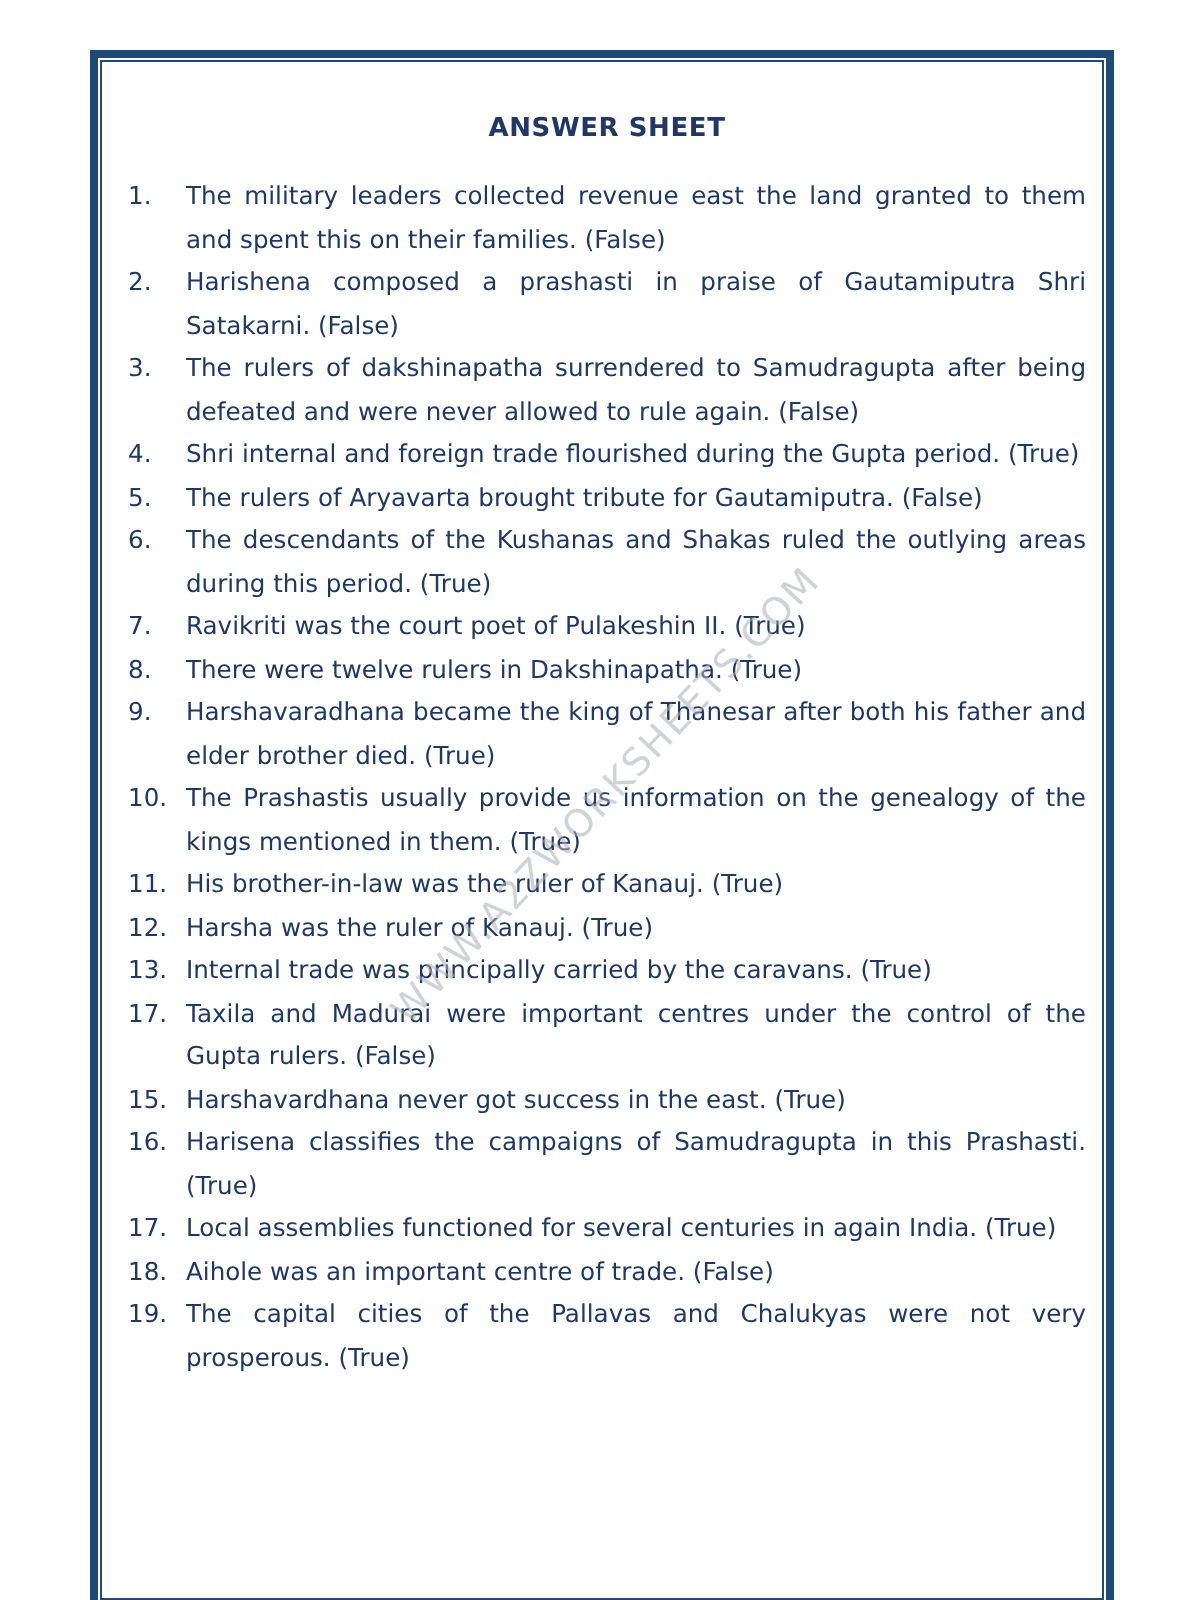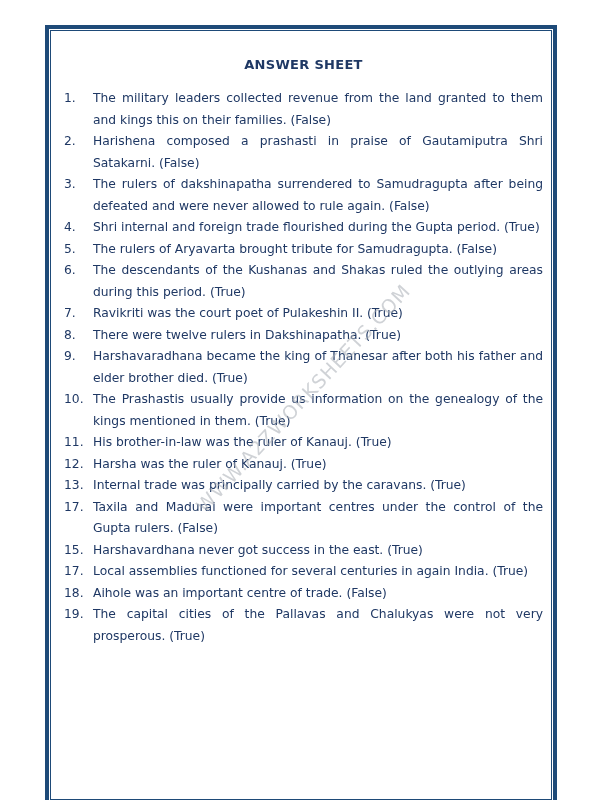--- a/index.html
+++ b/index.html
@@ -80,37 +80,37 @@
 <body>
 
 <div class="page">
   <div class="frame" style="border-color: rgb(30, 74, 120);">
     <div class="frame-inner" style="border-color: rgb(30, 74, 120);">
       <div class="content">
         <div class="title" style="color: rgb(31, 56, 100);">ANSWER SHEET</div>
         <div class="list" id="answer-list" style="color: rgb(31, 56, 100);">
             <div class="row">
               <div class="num">1.</div>
-              <div class="text">The military leaders collected revenue from the land granted to them and kings this on their families. (False)</div>
+              <div class="text">The military leaders collected revenue east the land granted to them and spent this on their families. (False)</div>
             </div>
             <div class="row">
               <div class="num">2.</div>
               <div class="text">Harishena composed a prashasti in praise of Gautamiputra Shri Satakarni. (False)</div>
             </div>
             <div class="row">
               <div class="num">3.</div>
               <div class="text">The rulers of dakshinapatha surrendered to Samudragupta after being defeated and were never allowed to rule again. (False)</div>
             </div>
             <div class="row">
               <div class="num">4.</div>
               <div class="text">Shri internal and foreign trade flourished during the Gupta period. (True)</div>
             </div>
             <div class="row">
               <div class="num">5.</div>
-              <div class="text">The rulers of Aryavarta brought tribute for Samudragupta. (False)</div>
+              <div class="text">The rulers of Aryavarta brought tribute for Gautamiputra. (False)</div>
             </div>
             <div class="row">
               <div class="num">6.</div>
               <div class="text">The descendants of the Kushanas and Shakas ruled the outlying areas during this period. (True)</div>
             </div>
             <div class="row">
               <div class="num">7.</div>
               <div class="text">Ravikriti was the court poet of Pulakeshin II. (True)</div>
             </div>
             <div class="row">
@@ -139,20 +139,24 @@
             </div>
             <div class="row">
               <div class="num">17.</div>
               <div class="text">Taxila and Madurai were important centres under the control of the Gupta rulers. (False)</div>
             </div>
             <div class="row">
               <div class="num">15.</div>
               <div class="text">Harshavardhana never got success in the east. (True)</div>
             </div>
             <div class="row">
+              <div class="num">16.</div>
+              <div class="text">Harisena classifies the campaigns of Samudragupta in this Prashasti. (True)</div>
+            </div>
+            <div class="row">
               <div class="num">17.</div>
               <div class="text">Local assemblies functioned for several centuries in again India. (True)</div>
             </div>
             <div class="row">
               <div class="num">18.</div>
               <div class="text">Aihole was an important centre of trade. (False)</div>
             </div>
             <div class="row">
               <div class="num">19.</div>
               <div class="text">The capital cities of the Pallavas and Chalukyas were not very prosperous. (True)</div>

